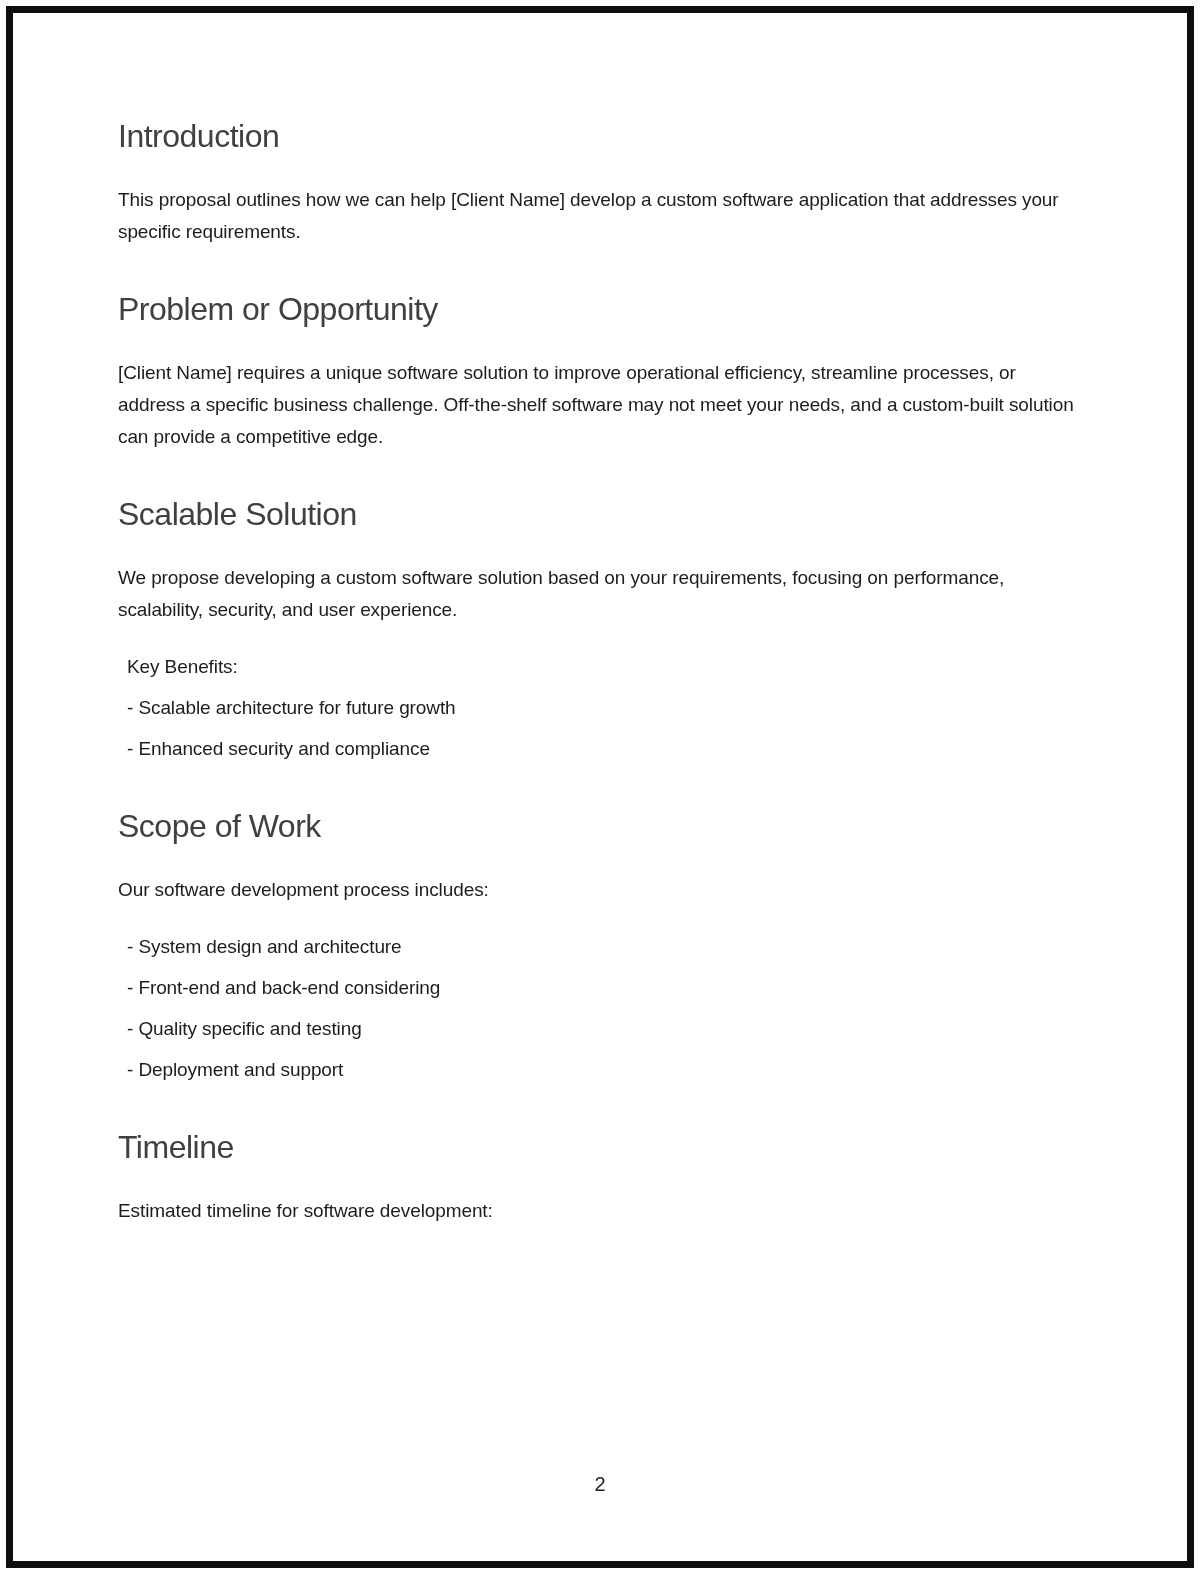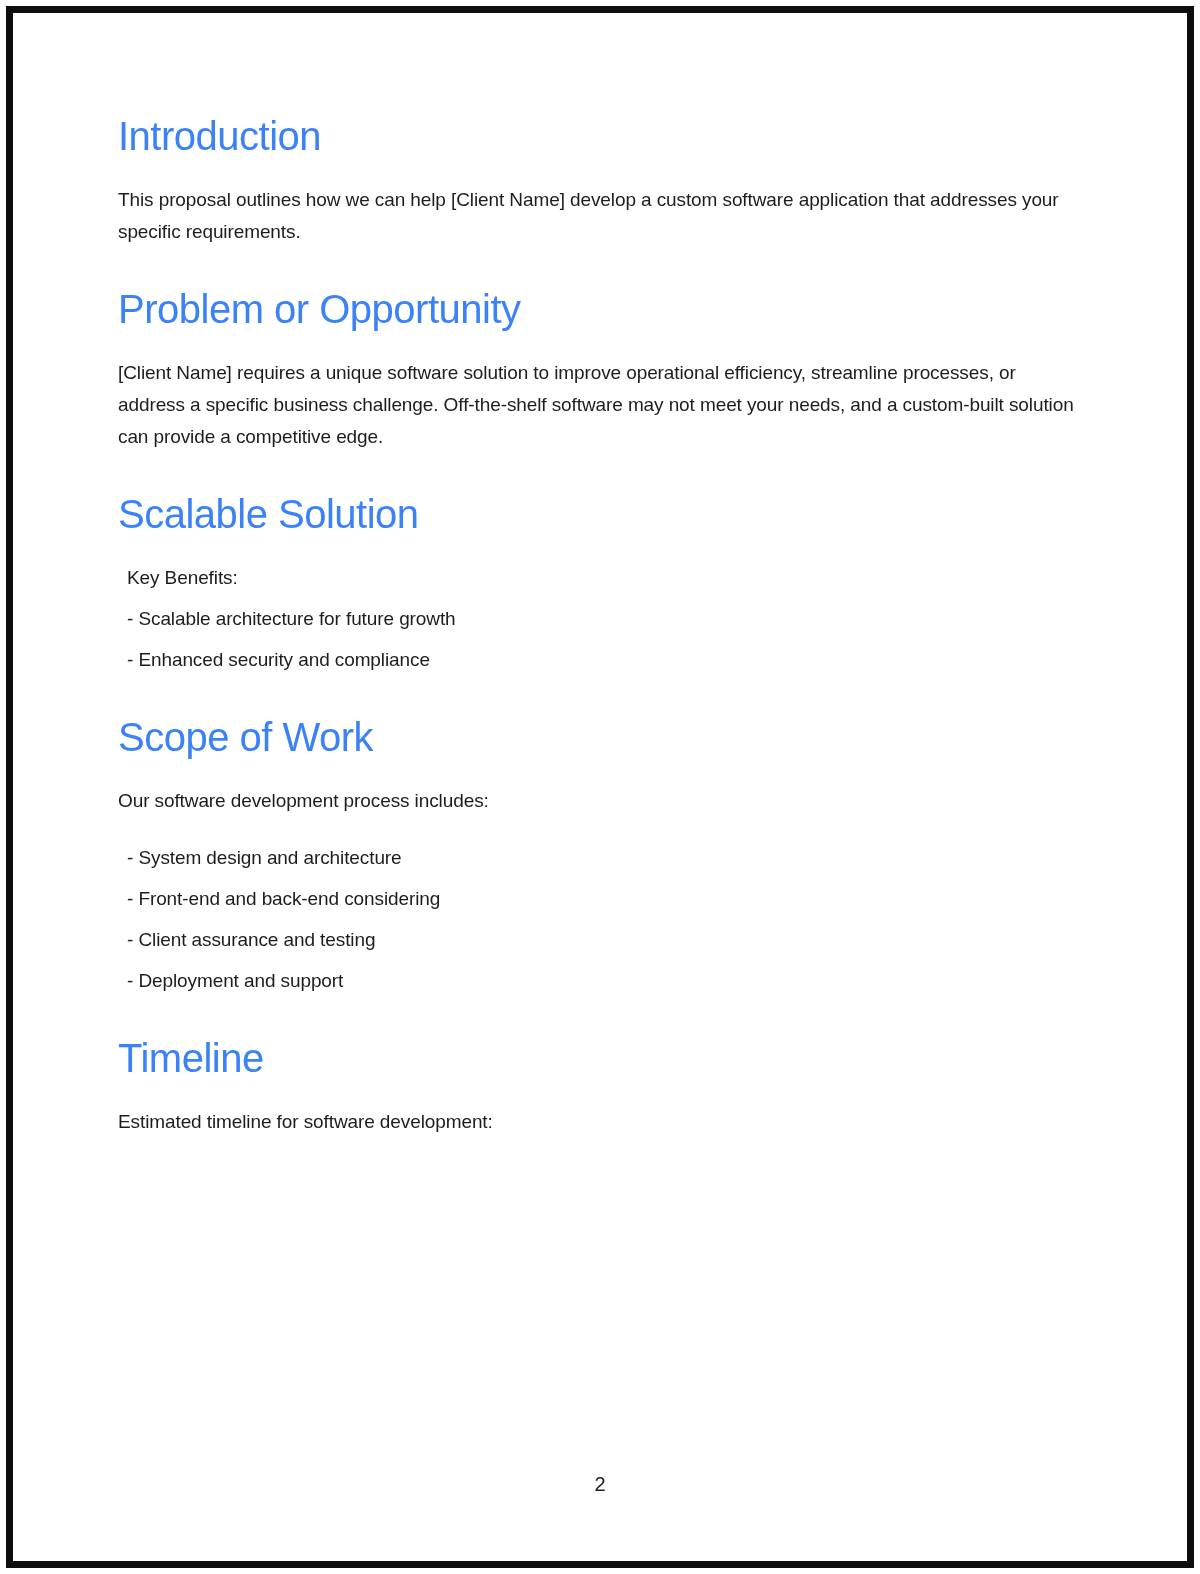--- a/index.html
+++ b/index.html
@@ -26,24 +26,24 @@
   }
   .content {
     position: absolute;
     top: 115px;
     left: 118px;
     width: 964px;
   }
   h1.section-heading {
     font-family: "Liberation Sans", sans-serif;
     font-weight: 400;
-    font-size: 40px;
+    font-size: 32px;
     line-height: 43px;
     letter-spacing: -0.5px;
-    color: #3b82f6;
+    color: #404040;
     margin: 40px 0 26px 0;
   }
   h1.section-heading.first {
     margin-top: 0;
   }
   p.body-text {
     font-size: 19px;
     line-height: 32px;
     letter-spacing: -0.1px;
     color: #1d1d1d;
@@ -77,32 +77,33 @@
 
 <div class="content">
 
   <h1 class="section-heading first">Introduction</h1>
   <p class="body-text">This proposal outlines how we can help [Client Name] develop a custom software application that addresses your specific requirements.</p>
 
   <h1 class="section-heading">Problem or Opportunity</h1>
   <p class="body-text">[Client Name] requires a unique software solution to improve operational efficiency, streamline processes, or address a specific business challenge. Off-the-shelf software may not meet your needs, and a custom-built solution can provide a competitive edge.</p>
 
   <h1 class="section-heading">Scalable Solution</h1>
+  <p class="body-text">We propose developing a custom software solution based on your requirements, focusing on performance, scalability, security, and user experience.</p>
   <div class="list-block">
     <p class="line">Key Benefits:</p>
     <p class="line">- Scalable architecture for future growth</p>
     <p class="line">- Enhanced security and compliance</p>
   </div>
 
   <h1 class="section-heading">Scope of Work</h1>
   <p class="body-text">Our software development process includes:</p>
   <div class="list-block">
     <p class="line">- System design and architecture</p>
     <p class="line">- Front-end and back-end considering</p>
-    <p class="line">- Client assurance and testing</p>
+    <p class="line">- Quality specific and testing</p>
     <p class="line">- Deployment and support</p>
   </div>
 
   <h1 class="section-heading">Timeline</h1>
   <p class="body-text">Estimated timeline for software development:</p>
 
 </div>
 
 <div class="page-number">2</div>
 

